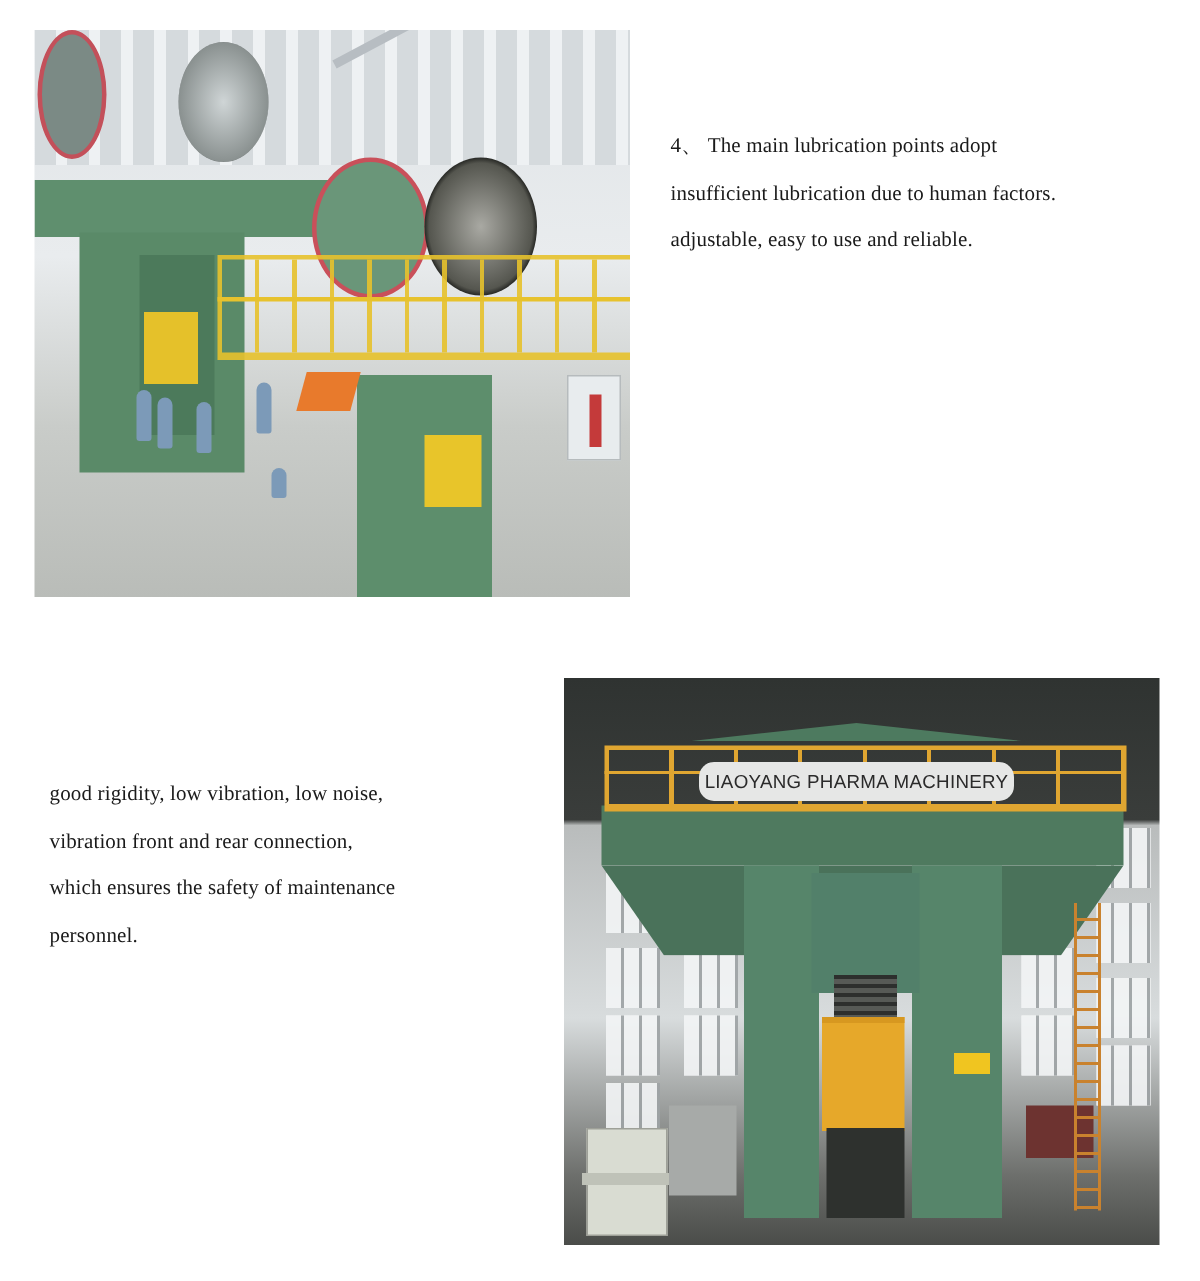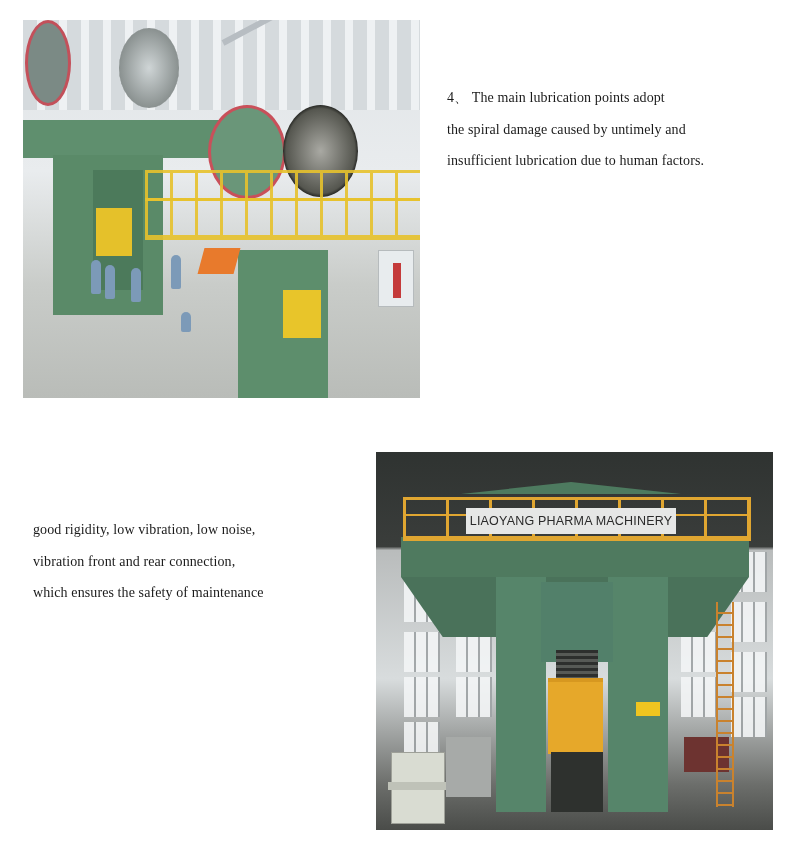--- a/index.html
+++ b/index.html
@@ -39,21 +39,21 @@
             background: linear-gradient(#2f3331 0%, #3a3d3b 25%, #b9bcbc 26%, #d8dcdd 60%, #6c6e6b 88%, #4a4c49 100%); }
   #photo2 .window { position:absolute; width:36px; height:40px; background: repeating-linear-gradient(90deg, #f3f5f6 0 10px, #9ea3a5 10px 12px), #f3f5f6; opacity:.9; }
   #photo2 .crown { position:absolute; left:25px; top:85px; width:348px; height:40px; background:#4f7a5f; }
   #photo2 .crown-taper { position:absolute; left:25px; top:125px; width:348px; height:60px; background:#4a725a;
             clip-path: polygon(0 0, 100% 0, 88% 100%, 12% 100%); }
   #photo2 .roofpeak { position:absolute; left:85px; top:30px; width:220px; height:12px; background:#4d7a5f; clip-path: polygon(0 100%, 50% 0, 100% 100%); }
   #photo2 .rail-box { position:absolute; left:27px; top:45px; width:342px; height:36px; border:3px solid #e0a631; border-bottom-width:5px;
             background: repeating-linear-gradient(90deg, transparent 0 40px, #e0a631 40px 43px); }
   #photo2 .rail-mid { position:absolute; left:27px; top:62px; width:345px; height:2px; background:#e0a631; }
   #photo2 .sign { position:absolute; left:90px; top:56px; width:210px; height:26px; background:#e6e7e6;
-            font-family:"Liberation Sans","DejaVu Sans",sans-serif; font-size:12.5px; color:#2a2a2a; text-align:center; line-height:26px; letter-spacing:0.2px; white-space:nowrap; }
+            font-family:"Liberation Sans","DejaVu Sans",sans-serif; font-size:12.5px; color:#2a2a2a; text-align:center; line-height:26px; letter-spacing:0.2px; white-space:nowrap;border-radius:10px; }
   #photo2 .col-left { position:absolute; left:120px; top:125px; width:50px; height:235px; background:#56856a; }
   #photo2 .col-right { position:absolute; left:232px; top:125px; width:60px; height:235px; background:#56856a; }
   #photo2 .head { position:absolute; left:165px; top:130px; width:72px; height:80px; background:#52806a; }
   #photo2 .coil { position:absolute; left:180px; top:198px; width:42px; height:30px; background: repeating-linear-gradient(#2d2f2d 0 3px, #575a56 3px 6px); }
   #photo2 .slide { position:absolute; left:172px; top:226px; width:55px; height:72px; background:#e6a82a; border-top:4px solid #d79820; }
   #photo2 .bed { position:absolute; left:175px; top:300px; width:52px; height:60px; background:#2e312e; }
   #photo2 .label { position:absolute; left:260px; top:250px; width:24px; height:14px; background:#f0c520; }
   #photo2 .console { position:absolute; left:15px; top:300px; width:52px; height:70px; background:#d9dcd2; border:1px solid #9ea098; }
   #photo2 .console-top { position:absolute; left:12px; top:330px; width:58px; height:8px; background:#bfc2b8; }
   #photo2 .ladder { position:absolute; left:340px; top:150px; width:14px; height:205px;
@@ -85,28 +85,29 @@
   <div class="cabinet-stripe"></div>
   <div class="worker" style="left:68px;top:240px;"></div>
   <div class="worker" style="left:82px;top:245px;"></div>
   <div class="worker" style="left:108px;top:248px;"></div>
   <div class="worker" style="left:148px;top:235px;"></div>
   <div class="worker" style="left:158px;top:292px;height:20px;"></div>
 </div>
 
 <div class="text-block" style="left:447px; top:62px;">
   <p>4、 The main lubrication points adopt</p>
-  <p> the spiral damage caused by untimely and</p>
   <p>insufficient lubrication due to human factors.</p>
+  <p>adjustable, easy to use and reliable.</p>
 </div>
 
 <div class="text-block" style="left:33px; top:494px;">
   <p>good rigidity, low vibration, low noise,</p>
   <p>vibration front and rear connection,</p>
   <p>which ensures the safety of maintenance</p>
+  <p>personnel.</p>
 </div>
 
 <div id="photo2" class="photo" title="Large green screw press with yellow safety platform railing">
   <div class="window" style="left:28px;top:130px;"></div>
   <div class="window" style="left:28px;top:180px;"></div>
   <div class="window" style="left:28px;top:225px;"></div>
   <div class="window" style="left:28px;top:270px;"></div>
   <div class="window" style="left:80px;top:180px;"></div>
   <div class="window" style="left:80px;top:225px;"></div>
   <div class="window" style="left:305px;top:180px;"></div>

